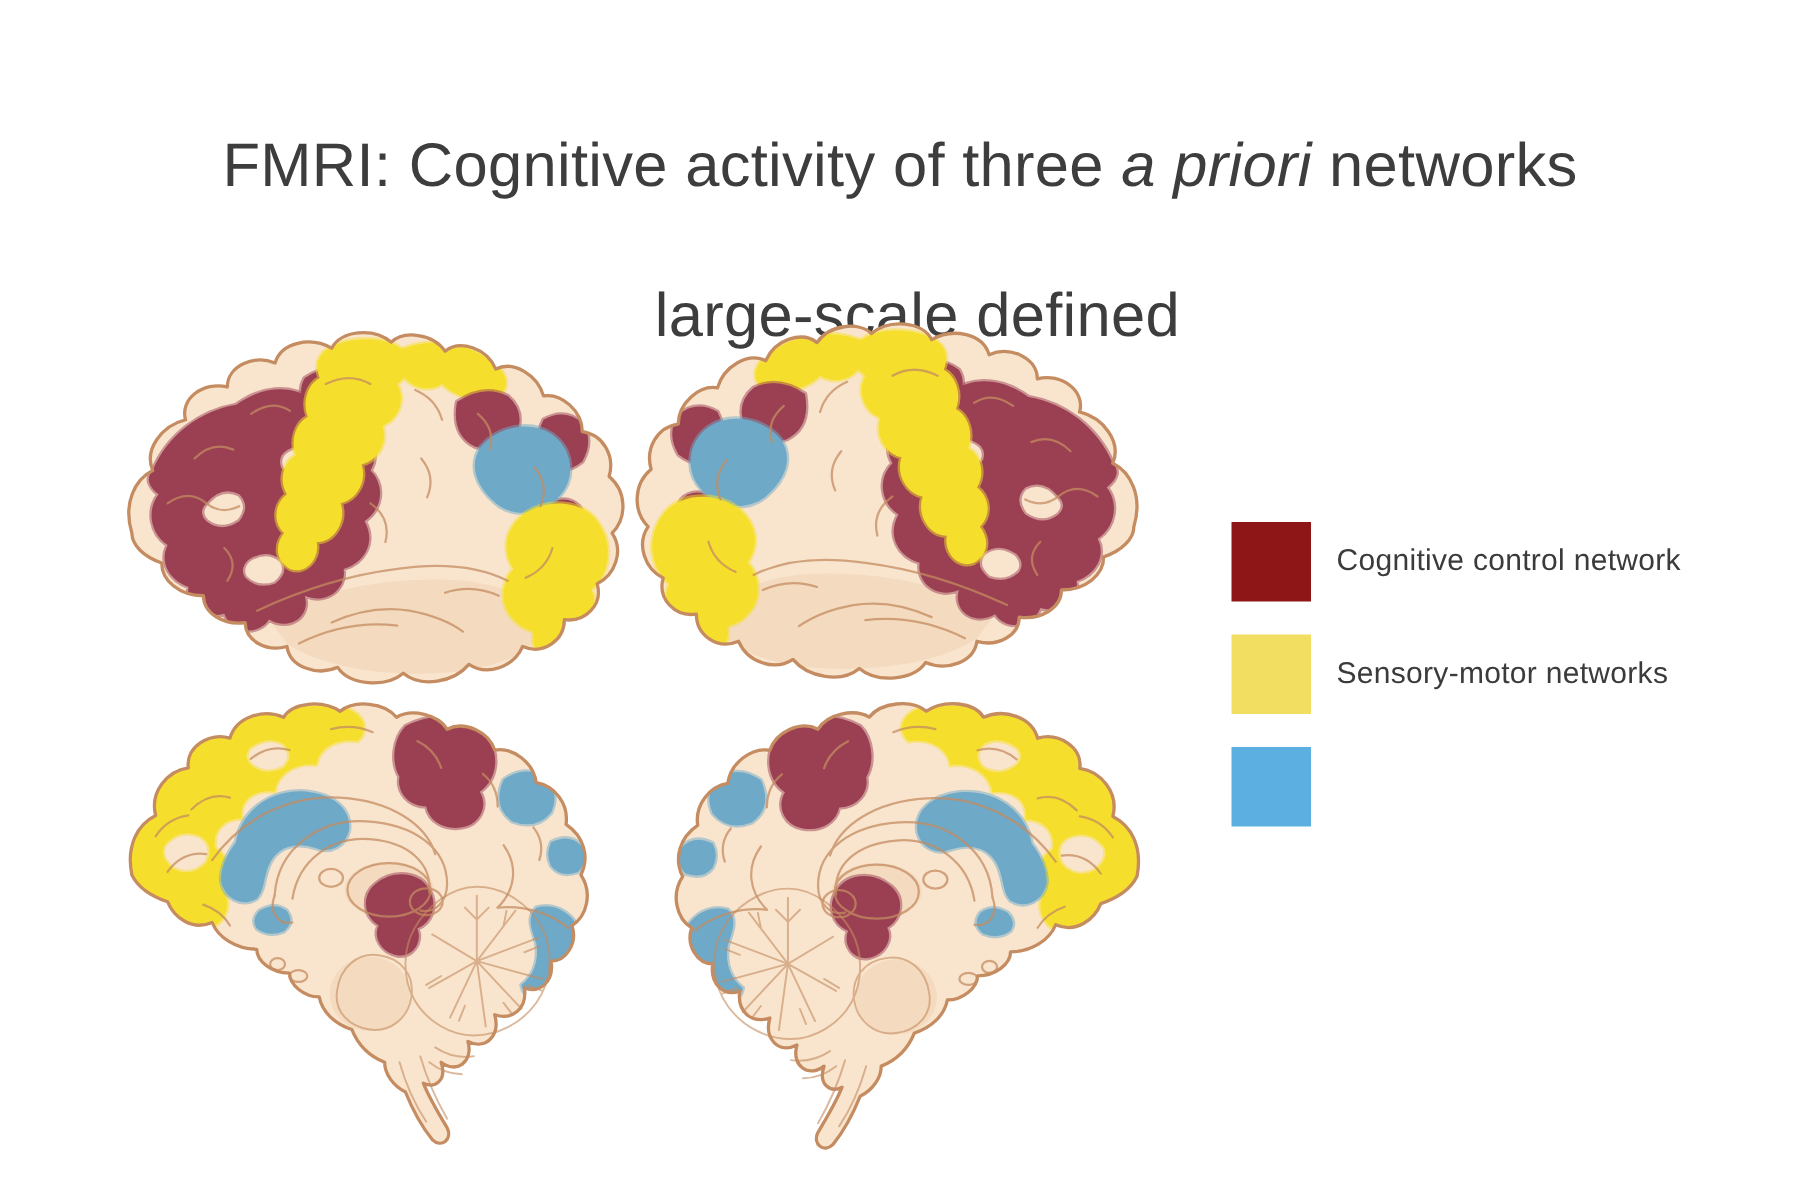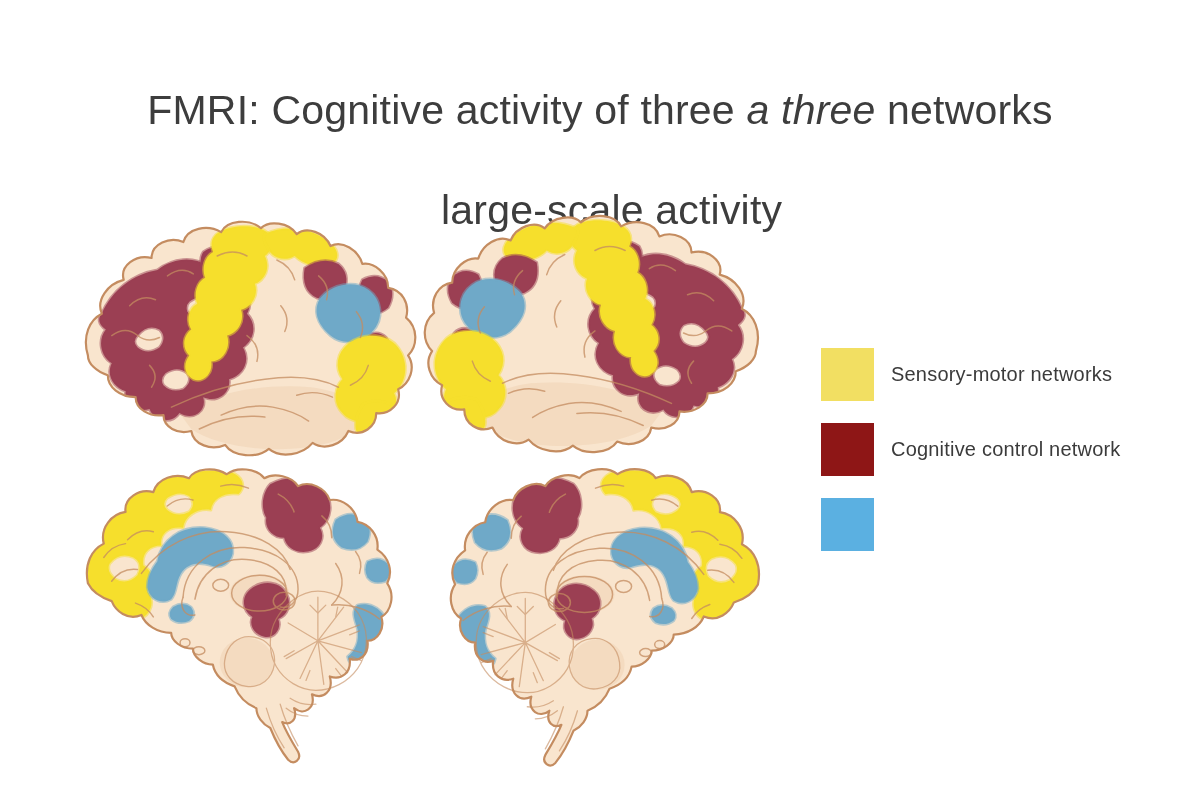--- a/index.html
+++ b/index.html
@@ -132,43 +132,43 @@
           <path d="M248,50 q10,8 10,22"></path>
           <path d="M282,86 q8,10 4,22"></path>
           <path d="M60,138 q12,4 18,14"></path>
           <path d="M28,92 q8,-12 22,-14"></path>
         </g>
         <path class="edge" d="M12,118 C8,98 16,84 28,78 C24,62 36,48 50,46 C48,32 64,22 78,26 C82,12 100,6 114,12 C120,2 140,0 152,8 C162,0 182,2 190,12 C200,6 218,10 224,20 C236,14 252,22 256,34 C268,32 282,42 284,56 C296,58 306,70 304,84 C316,92 320,106 314,118 C322,130 318,146 308,152 C312,164 304,176 294,176 C296,190 286,198 276,194 C278,208 268,216 256,212 C260,226 250,236 238,230 C242,244 230,252 220,244 C224,256 216,262 208,258 C212,268 218,278 224,288 C228,296 220,302 214,296 C206,286 200,274 196,264 C188,260 182,252 182,244 C172,240 164,232 160,222 C148,218 140,210 138,200 C128,200 118,192 118,184 C106,184 96,176 96,168 C82,168 70,160 66,150 C52,156 40,146 36,136 C24,132 16,126 12,118 Z"></path>
       </g>
     </defs>
   </svg>
 
-  <h1 class="title"><span><span>FMRI: Cognitive activity of three </span><span class="ital">a three</span><span> networks</span></span><br>
-  <span>large-scale activity</span></h1>
+  <h1 class="title"><span><span>FMRI: Cognitive activity of three </span><span class="ital">a priori</span><span> networks</span></span><br>
+  <span>large-scale defined</span></h1>
 
   <svg class="brain lat1" viewBox="0 0 350 245">
       <use href="#latB"></use>
     </svg>
   <svg class="brain lat2" viewBox="0 0 350 245">
       <use href="#latB" transform="translate(350,0) scale(-1,1)"></use>
     </svg>
   <svg class="brain med1" viewBox="0 0 345 300">
       <use href="#medB"></use>
     </svg>
   <svg class="brain med2" viewBox="0 0 345 300">
       <use href="#medB" transform="translate(345,0) scale(-1,1)"></use>
     </svg>
 
   <div class="legend">
     <div class="legend-row">
+      <span class="swatch" style="background: rgb(142, 22, 22);"></span>
+      <span class="legend-label">Cognitive control network</span>
+    </div>
+    <div class="legend-row">
       <span class="swatch" style="background: rgb(242, 223, 98);"></span>
       <span class="legend-label">Sensory-motor networks</span>
-    </div>
-    <div class="legend-row">
-      <span class="swatch" style="background: rgb(142, 22, 22);"></span>
-      <span class="legend-label">Cognitive control network</span>
     </div>
     <div class="legend-row">
       <span class="swatch" style="background: rgb(91, 176, 225);"></span>
     </div>
   </div>
 
 </div>
 
 </body></html>

